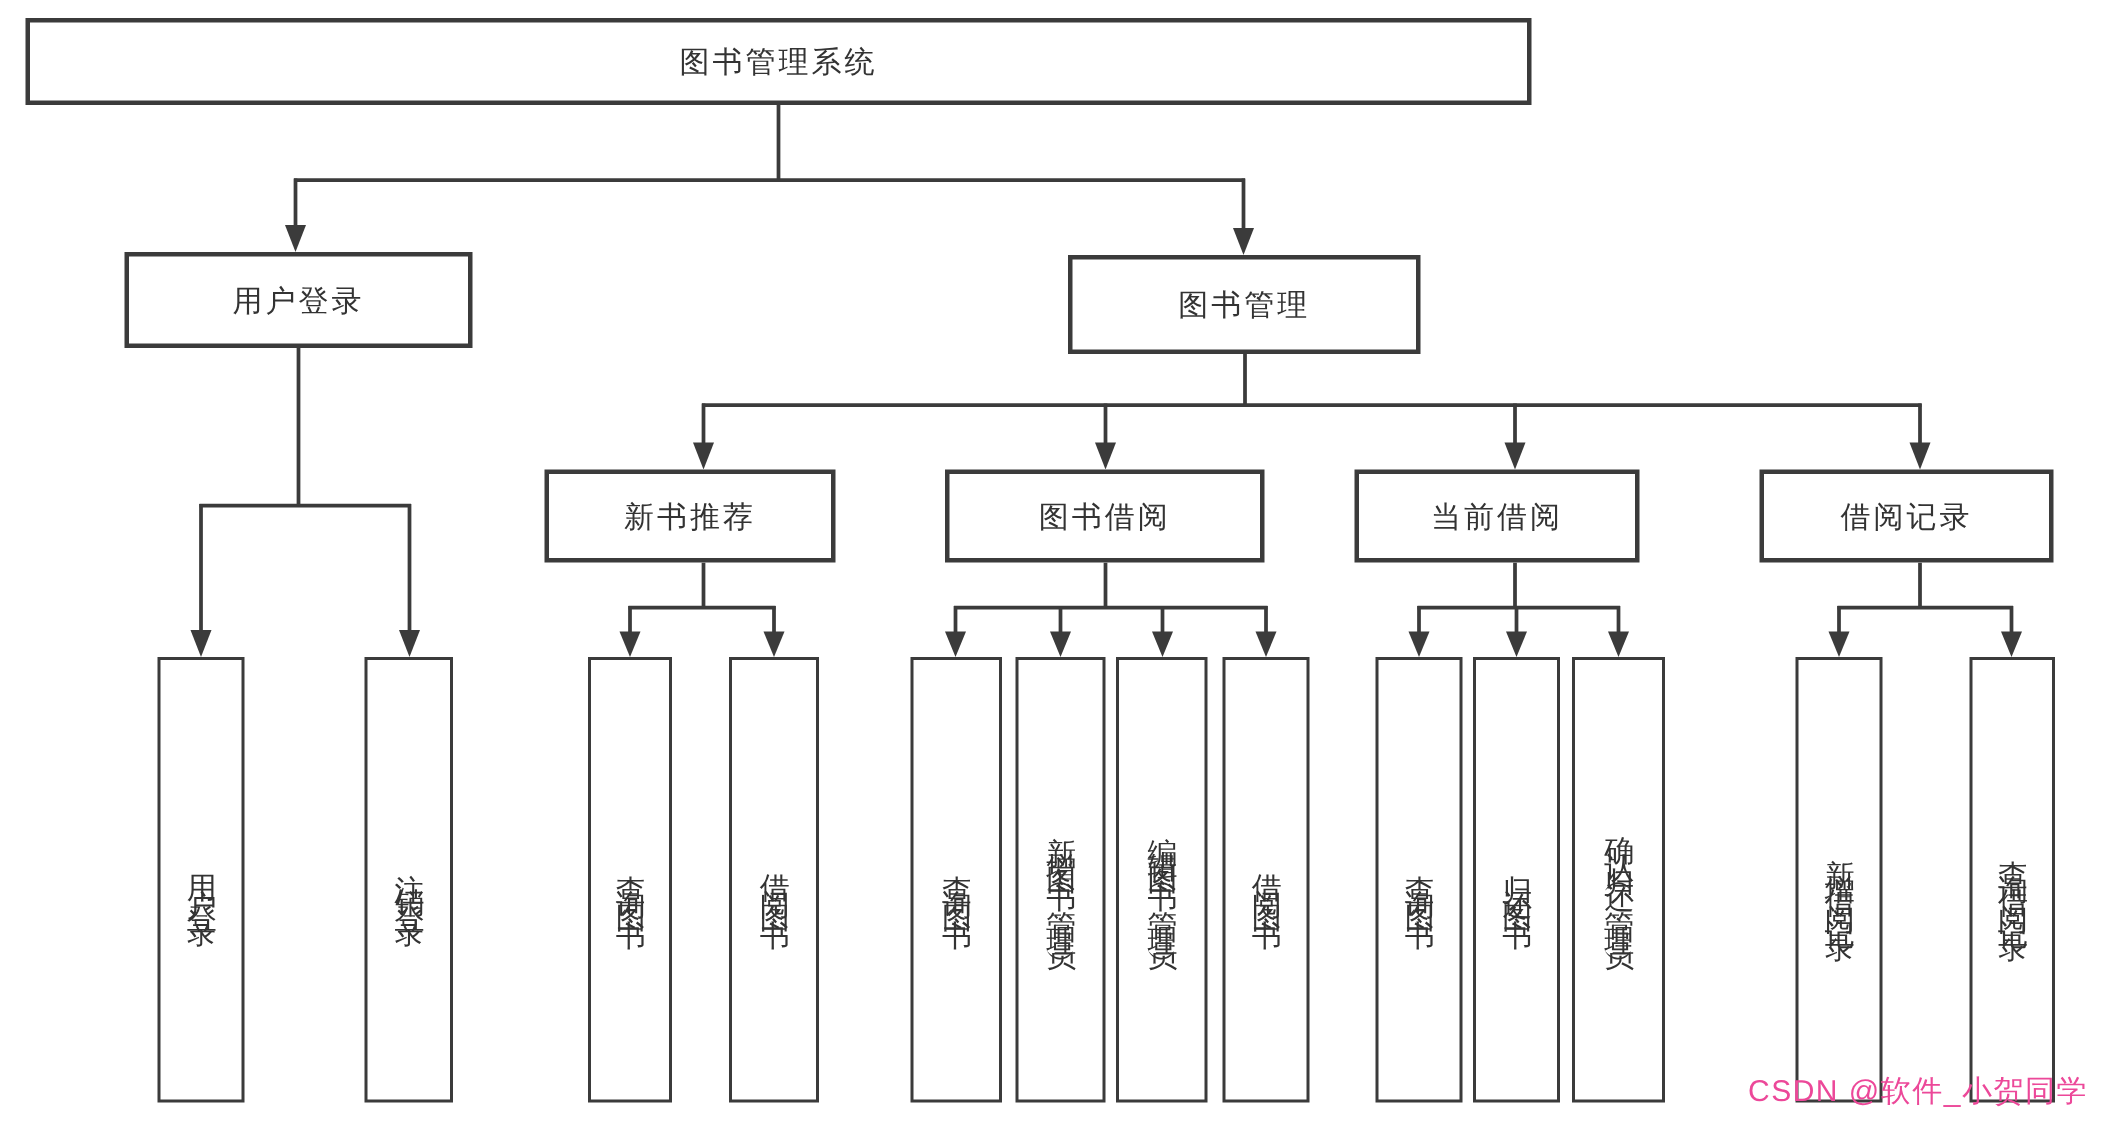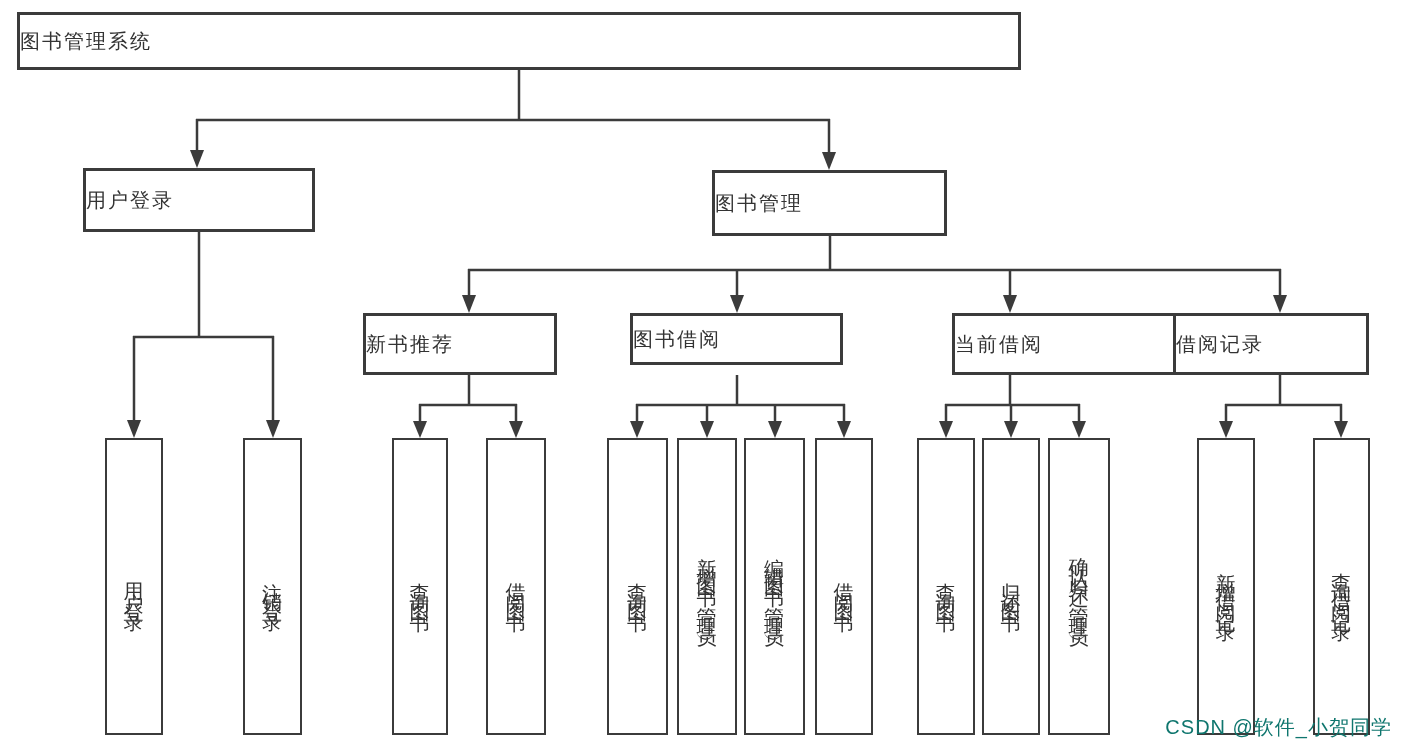--- a/index.html
+++ b/index.html
@@ -16,21 +16,21 @@
     left: 0; top: 0;
     width: 1405px; height: 747px;
     z-index: 1;
   }
   .hnode {
     position: absolute;
     background: #ffffff;
     border: 3px solid #3b3b3b;
     display: flex;
     align-items: center;
-    justify-content: flex-start;
+    justify-content: center;
     font-size: 20px;
     letter-spacing: 2px;
     color: #333333;
     z-index: 2;
     box-sizing: border-box;
   }
   .vnode {
     position: absolute;
     background: #ffffff;
     border: 2px solid #3b3b3b;
@@ -48,21 +48,21 @@
     line-height: 1;
     color: #333333;
     white-space: nowrap;
   }
   .watermark {
     position: absolute;
     right: 13px;
     top: 714px;
     font-size: 20px;
     letter-spacing: 1px;
-    color: #0f766e;
+    color: #ec4899;
     z-index: 5;
     font-family: "Liberation Sans", sans-serif;
   }
 </style>
 </head>
 <body>
 
 <div id="stage">
 
   <svg id="wires" viewBox="0 0 1405 747" xmlns="http://www.w3.org/2000/svg">
@@ -139,24 +139,24 @@
   <div class="hnode" style="left:83px; top:168px; width:232px; height:64px;">
     <span>用户登录</span>
   </div>
   <div class="hnode" style="left:712px; top:170px; width:235px; height:66px;">
     <span>图书管理</span>
   </div>
 
   <div class="hnode" style="left:363px; top:313px; width:194px; height:62px;">
     <span>新书推荐</span>
   </div>
-  <div class="hnode" style="left:630px; top:313px; width:213px; height:52px;">
+  <div class="hnode" style="left:630px; top:313px; width:213px; height:62px;">
     <span>图书借阅</span>
   </div>
-  <div class="hnode" style="left:952px; top:313px; width:224px; height:62px;">
+  <div class="hnode" style="left:903px; top:313px; width:190px; height:62px;">
     <span>当前借阅</span>
   </div>
   <div class="hnode" style="left:1173px; top:313px; width:196px; height:62px;">
     <span>借阅记录</span>
   </div>
 
   <div class="vnode" style="left:105px; top:438px; width:58px; height:297px;">
     <span class="vtext">用户登录</span>
   </div>
   <div class="vnode" style="left:243px; top:438px; width:59px; height:297px;">

